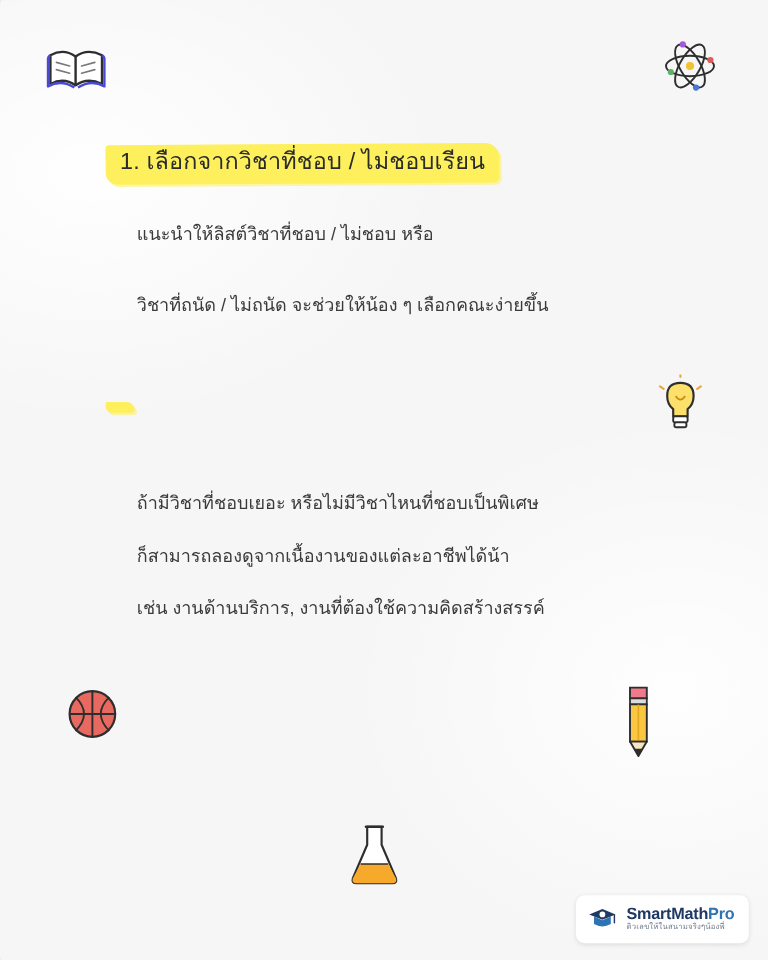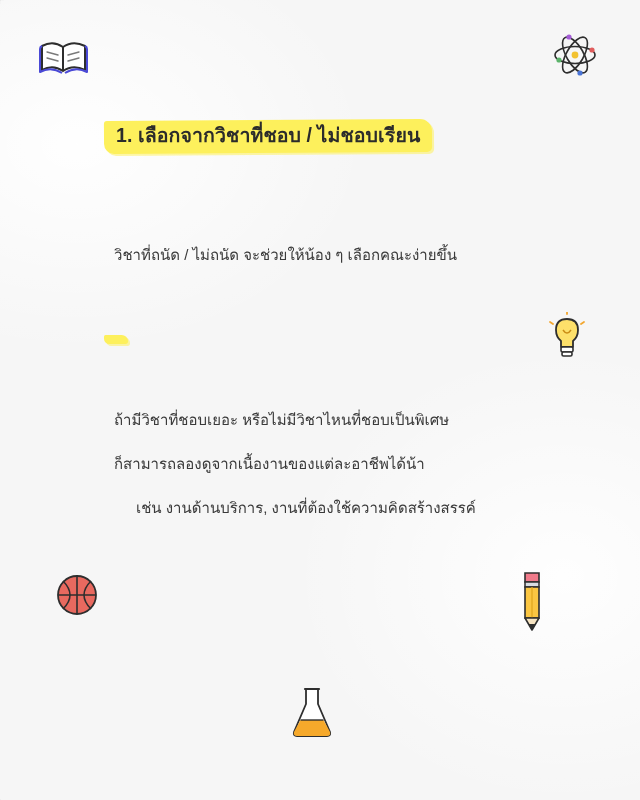--- a/index.html
+++ b/index.html
@@ -25,23 +25,23 @@
       linear-gradient(62deg, rgba(0,0,0,0.03) 0 1px, rgba(0,0,0,0) 1px 67px),
       linear-gradient(98deg, rgba(0,0,0,0.022) 0 1px, rgba(0,0,0,0) 1px 41px),
       linear-gradient(172deg, rgba(0,0,0,0.02) 0 1px, rgba(0,0,0,0) 1px 88px),
       #f6f6f6;
     box-sizing: border-box;
   }
 
   
   .heading {
     position: absolute;
-    left: 104px;
+    left: 88px;
     font-size: 19.5px;
-    font-weight: bold;
+    font-weight: normal;
     color: #2b2b2b;
     letter-spacing: 0.1px;
     white-space: nowrap;
     padding: 5px 12px 7px 12px;
     line-height: 1.25;
   }
   .heading .marker {
     position: absolute;
     left: 0;
     top: 2px;
@@ -68,21 +68,21 @@
     color: #3a3a3a;
     white-space: nowrap;
     line-height: 1.5;
   }
 
   #s1-l1 { top: 185px; }
   #s1-l2 { top: 244px; }
 
   #s2-l1 { top: 409px; }
   #s2-l2 { top: 453px; }
-  #s2-l3 { top: 497px; margin-left: 22px; }
+  #s2-l3 { top: 497px; }
 
   
   .doodle {
     position: absolute;
   }
 
   #doodle-book   { left: 38px;  top: 36px;  }
   #doodle-atom   { left: 552px; top: 32px;  }
   #doodle-bulb   { left: 548px; top: 312px; }
   #doodle-ball   { left: 56px;  top: 574px; }
@@ -193,23 +193,36 @@
       <path d="M12.5 36 L35.5 36 L42 48 Q43 52 39 52 L9 52 Q5 52 6 48 Z" fill="#f6a92b" stroke="none"></path>
       <path d="M12.5 36 L35.5 36" stroke="#2e2e2e" stroke-width="1.4"></path>
       <path d="M17 5 L31 5" stroke="#2e2e2e" stroke-width="2.2" stroke-linecap="round"></path>
     </svg>
   </div>
 
   <div class="heading" id="heading-1">
     <span class="marker"></span>
     <span class="txt">1. เลือกจากวิชาที่ชอบ / ไม่ชอบเรียน</span>
   </div>
+  <div class="body-line" id="s1-l1">แนะนำให้ลิสต์วิชาที่ชอบ / ไม่ชอบ หรือ</div>
   <div class="body-line" id="s1-l2">วิชาที่ถนัด / ไม่ถนัด จะช่วยให้น้อง ๆ เลือกคณะง่ายขึ้น</div>
 
   <div class="heading" id="heading-2">
     <span class="marker"></span>
   </div>
   <div class="body-line" id="s2-l1">ถ้ามีวิชาที่ชอบเยอะ หรือไม่มีวิชาไหนที่ชอบเป็นพิเศษ</div>
   <div class="body-line" id="s2-l2">ก็สามารถลองดูจากเนื้องานของแต่ละอาชีพได้น้า</div>
   <div class="body-line" id="s2-l3">เช่น งานด้านบริการ, งานที่ต้องใช้ความคิดสร้างสรรค์</div>
 
+  <div id="logo-badge">
+    <svg class="logo-mark" viewBox="0 0 26 26">
+      <path d="M2 9 L13 4.5 L24 9 L13 13.5 Z" fill="#1f3864"></path>
+      <path d="M6 10.8 L6 17 Q13 21 20 17 L20 10.8 L13 13.8 Z" fill="#2e74b5"></path>
+      <circle cx="13" cy="9" r="2.4" fill="#ffffff"></circle>
+      <path d="M23 9.6 L23 16" stroke="#1f3864" stroke-width="1.2" stroke-linecap="round"></path>
+    </svg>
+    <div class="logo-text">
+      <div class="logo-name"><span>SmartMath</span><span class="pro">Pro</span></div>
+      <div class="logo-tagline">ติวเลขให้ในสนามจริงๆน้องพี่</div>
+    </div>
+  </div>
 
 </div>
 
 </body></html>

